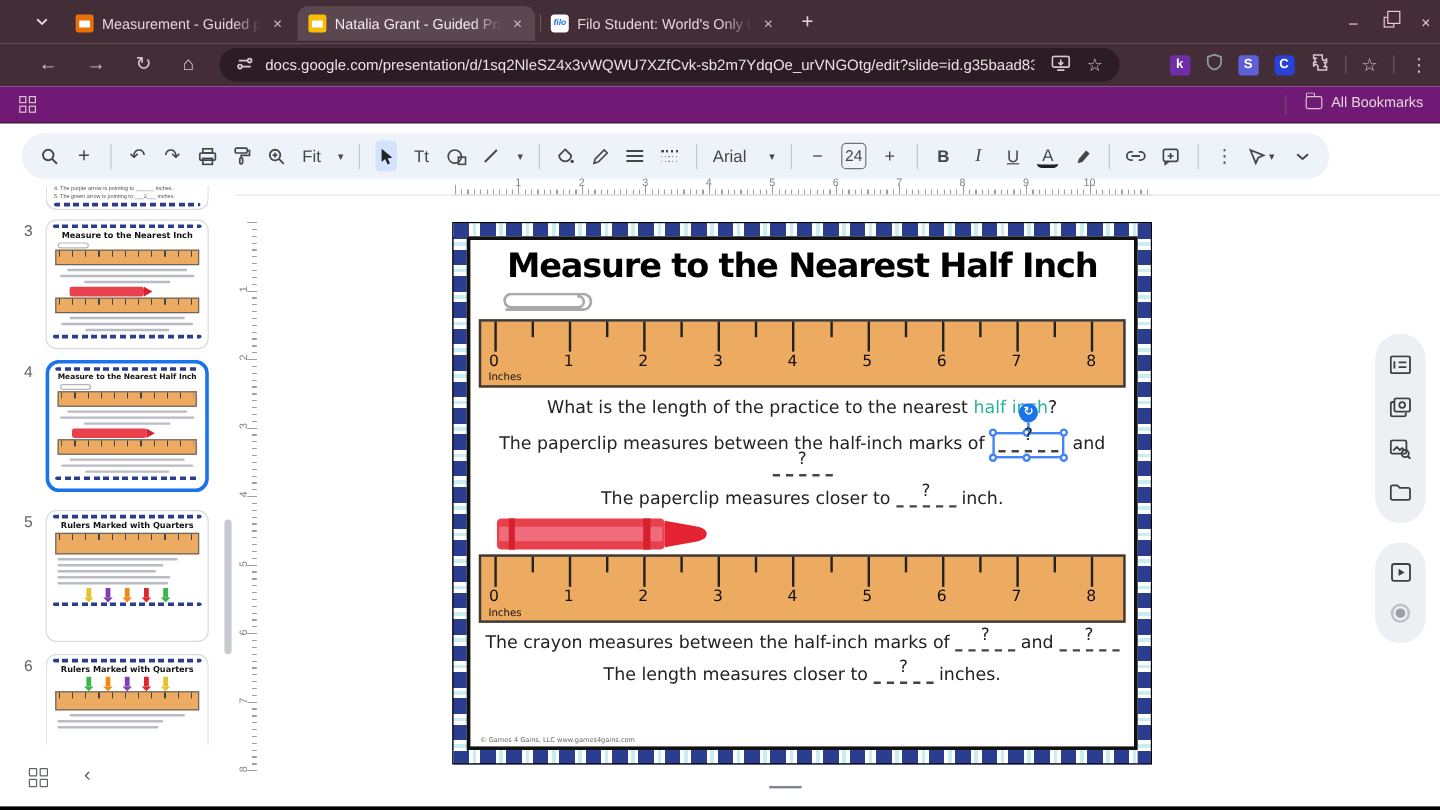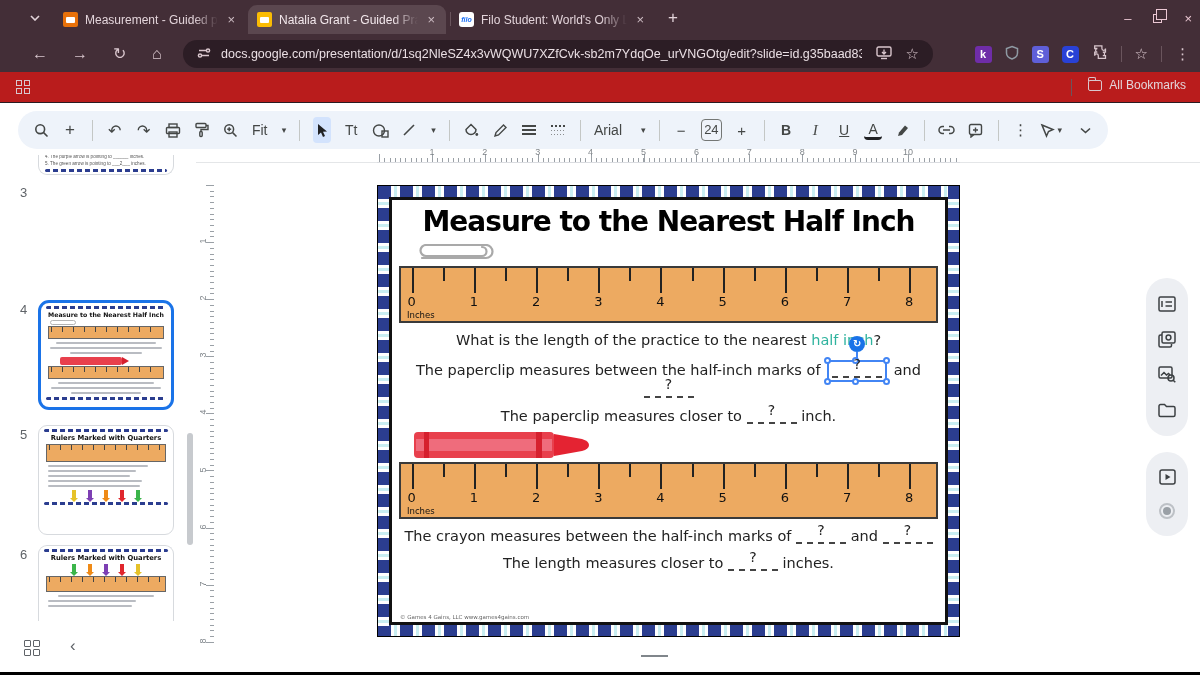--- a/index.html
+++ b/index.html
@@ -36,21 +36,21 @@
   .omnibox { position:absolute; left:183px; top:4px; width:750px; height:28px; background:#2c1d25;
              border-radius:14px; display:flex; align-items:center; color:#eadfe4; font-size:12.5px; }
   .omnibox .url { white-space:nowrap; overflow:hidden; flex:1 1 auto; }
   .omni-right { display:flex; align-items:center; gap:14px; padding:0 14px; }
   .ext-row { position:absolute; right:10px; top:5px; height:26px; display:flex; align-items:center; gap:13px; }
   .ext-badge { width:17px; height:17px; border-radius:3px; color:#fff; font-size:11px; font-weight:bold;
                display:flex; align-items:center; justify-content:center; }
   .vsep-dark { width:1px; height:16px; background:#6a555d; }
   .mini-glyph { color:#d9c6cd; font-size:15px; }
 
-  .bookmarksbar { position:absolute; top:72px; left:0; right:0; height:31px; background:#b91c1c;
+  .bookmarksbar { position:absolute; top:72px; left:0; right:0; height:31px; background:#701a75;
                   border-bottom:1px solid #2a1b22;text-align:right; }
   .apps-grid { position:absolute; left:16px; top:8px; width:14px; height:14px;
                display:grid; grid-template-columns:6px 6px; grid-template-rows:6px 6px; gap:2px; }
   .apps-grid i { border:1.5px solid #d9c6cd; }
   .allbookmarks { position:absolute; right:14px; top:6px; display:flex; align-items:center; gap:7px;
                   color:#e3d5da; font-size:12px; }
   .bm-sep { position:absolute; right:128px; top:7px; width:1px; height:17px; background:#6a555d; }
   .folder-ic { width:14px; height:11px; border:1.5px solid #d9c6cd; border-radius:2px; position:relative; }
   .folder-ic::before { content:""; position:absolute; top:-4px; left:-1px; width:6px; height:3px;
                        border:1.5px solid #d9c6cd; border-bottom:none; border-radius:2px 2px 0 0; }
@@ -386,20 +386,39 @@
   </div>
 
   <div class="filmstrip">
     <div class="partial-thumb">
       <div class="p-line">4.  The purple arrow is pointing to ______ inches.</div>
       <div class="p-line">5.  The green arrow is pointing to ___2___ inches.</div>
       <div class="dash-strip" style="margin-top:3px;"></div>
     </div>
 
     <div class="slide-num" style="top:30px;">3</div>
+    <div class="thumb" style="top:28px;height:108px;">
+      <div class="dash-strip"></div>
+      <div class="t-title">Measure to the Nearest Inch</div>
+      <div class="mini-clip"></div>
+      <div class="mini-ruler"></div>
+      <div>
+        <div class="tline" style="width:100px;"></div>
+          <div class="tline" style="width:112px;"></div>
+          <div class="tline" style="width:72px;"></div>
+      </div>
+      <div class="mini-crayon"></div>
+      <div class="mini-ruler"></div>
+      <div>
+        <div class="tline" style="width:96px;"></div>
+          <div class="tline" style="width:110px;"></div>
+          <div class="tline" style="width:70px;"></div>
+      </div>
+      <div class="dash-strip" style="margin-top:3px;"></div>
+    </div>
 
     <div class="slide-num" style="top:147px;">4</div>
     <div class="thumb selected" style="top:145px;height:110px;">
       <div class="dash-strip"></div>
       <div class="t-title" style="font-size:6.2px;">Measure to the Nearest Half Inch</div>
       <div class="mini-clip"></div>
       <div class="mini-ruler"></div>
       <div>
         <div class="tline" style="width:100px;"></div>
           <div class="tline" style="width:112px;"></div>

